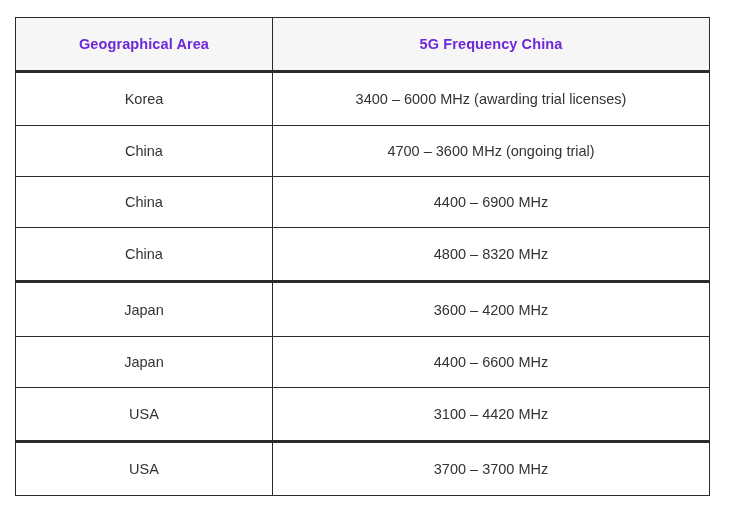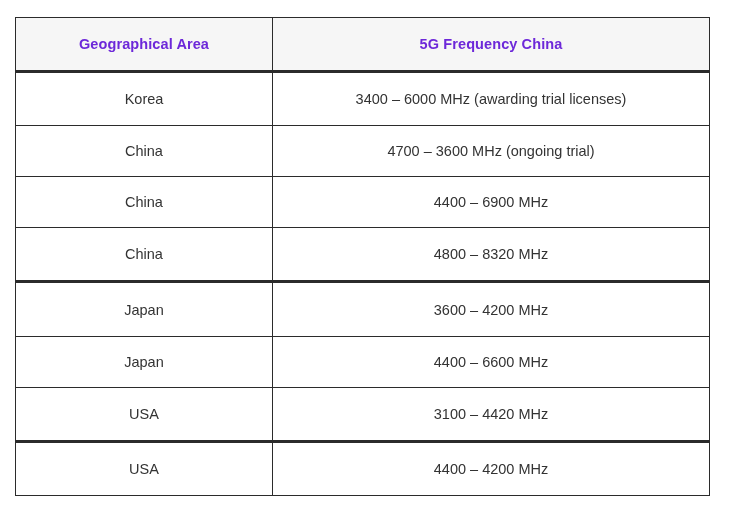--- a/index.html
+++ b/index.html
@@ -120,17 +120,17 @@
         <tr class="sep-thin">
           <td>Japan</td>
           <td>4400 – 6600 MHz</td>
         </tr>
         <tr class="sep-thick">
           <td>USA</td>
           <td>3100 – 4420 MHz</td>
         </tr>
         <tr class="row-last">
           <td>USA</td>
-          <td>4400 – 4200 MHz</td>
+          <td>3700 – 3700 MHz</td>
         </tr>
       </tbody>
   </table>
 </div>
 
 </body></html>

